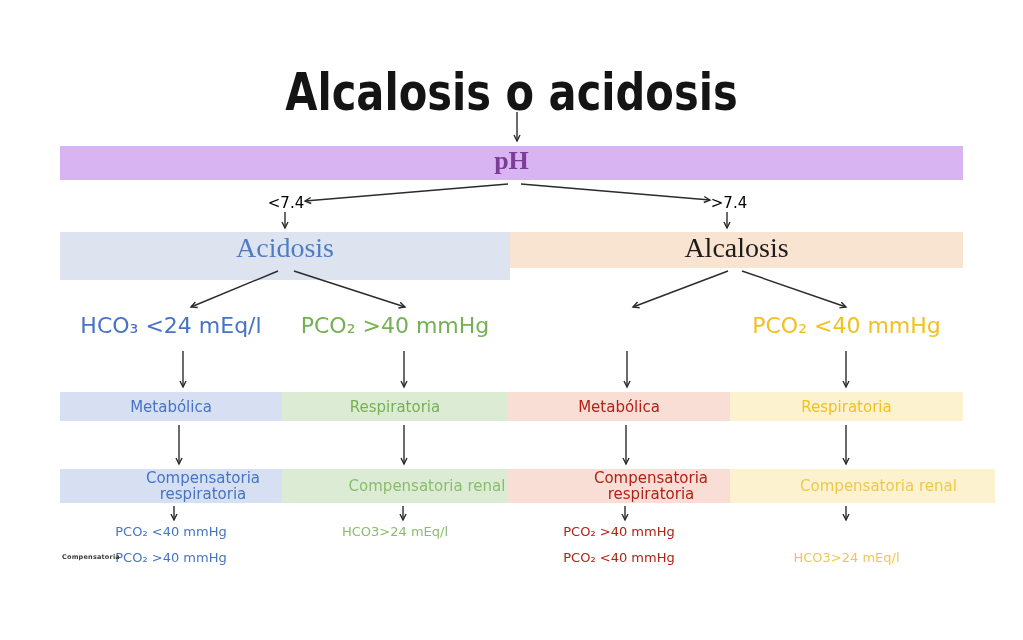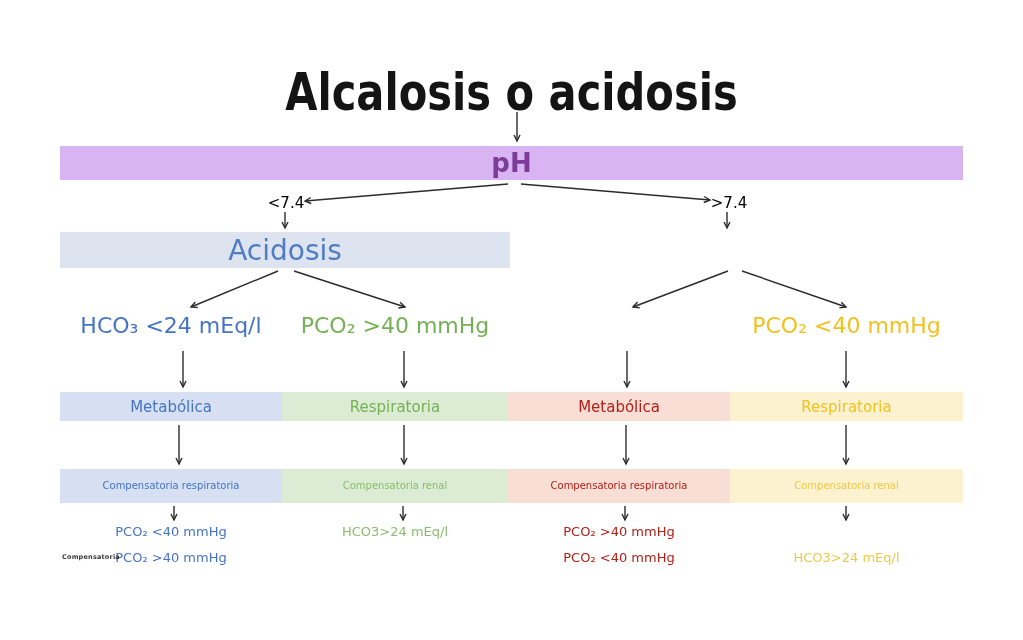--- a/index.html
+++ b/index.html
@@ -5,47 +5,47 @@
   html,body{margin:0;padding:0;background:#ffffff;}
   #canvas{position:relative;width:1023px;height:640px;background:#ffffff;overflow:hidden;
           font-family:"DejaVu Sans",sans-serif;}
 
   
   .title{position:absolute;left:0;right:0;top:62px;text-align:center;
          font-size:52px;font-weight:bold;color:#141414;letter-spacing:0px;
          transform:scaleX(0.8);transform-origin:50% 50%;white-space:nowrap;}
 
   
-  .bar{position:absolute;display:flex;align-items:center;justify-content:center;}
+  .bar{position:absolute;display:flex;align-items:flex-start;justify-content:center;font-family:Liberation Serif, serif;}
 
   .ph-bar{left:60px;top:146px;width:903px;height:34px;background:#d9b4f2;
           font-size:26px;font-weight:600;color:#7d3c98;}
 
   .cond{position:absolute;top:194px;transform:translateX(-50%);
         font-size:15px;font-weight:400;color:#000000;}
 
-  .acid-bar{left:60px;top:232px;width:450px;height:36px;background:#dde4ef;
+  .acid-bar{left:60px;top:232px;width:450px;height:48px;background:#dde4ef;
             font-size:28px;color:#4f7dc3;}
   .alca-bar{left:510px;top:232px;width:453px;height:36px;background:#f9e3d1;
             font-size:28px;color:#1c1c1c;}
 
   
   .colA{left:60px;width:222px;}
   .colB{left:282px;width:226px;}
   .colC{left:508px;width:222px;}
   .colD{left:730px;width:233px;}
 
   .criteria{position:absolute;top:308px;height:34px;display:flex;align-items:center;
             justify-content:center;font-size:22px;font-weight:500;white-space:nowrap;}
 
   .catbar{position:absolute;top:392px;height:29px;display:flex;align-items:center;
           justify-content:center;font-size:15px;}
 
   .compbar{position:absolute;top:469px;height:34px;display:flex;align-items:center;
-           justify-content:center;font-size:10px;line-height:16px;text-align:center;}
+           justify-content:center;font-size:15px;line-height:16px;text-align:center;padding-left:32px;}
   .compbar .narrow{width:150px;margin:0 auto;}
 
   .outcome{position:absolute;height:16px;display:flex;align-items:center;
            justify-content:center;font-size:13px;white-space:nowrap;}
   .out1{top:523px;} .out2{top:549px;}
 
   .blue{color:#4574c4;} .green{color:#74b154;} .green-lt{color:#8abc6c;}
   .red{color:#b22017;}  .yellow{color:#f1c11f;} .yellow-lt{color:#eec84a;}
   .bg-blue{background:#d6e0f2;} .bg-green{background:#dcecd4;}
   .bg-red{background:#f9ded6;}  .bg-yellow{background:#fdf2d0;}
@@ -65,20 +65,23 @@
 
   <div class="bar ph-bar">
     <span>pH</span>
   </div>
 
   <span class="cond" style="left:286px">&lt;7.4</span>
   <span class="cond" style="left:729px">&gt;7.4</span>
 
   <div class="bar acid-bar">
     <span>Acidosis</span>
+  </div>
+  <div class="bar alca-bar">
+    <span>Alcalosis</span>
   </div>
 
   <div class="criteria colA blue">HCO₃ &lt;24 mEq/l</div>
   <div class="criteria colB green">PCO₂ &gt;40 mmHg</div>
   <div class="criteria colD yellow">PCO₂ &lt;40 mmHg</div>
 
   <div class="catbar colA bg-blue blue">Metabólica</div>
   <div class="catbar colB bg-green green">Respiratoria</div>
   <div class="catbar colC bg-red red">Metabólica</div>
   <div class="catbar colD bg-yellow yellow">Respiratoria</div>

